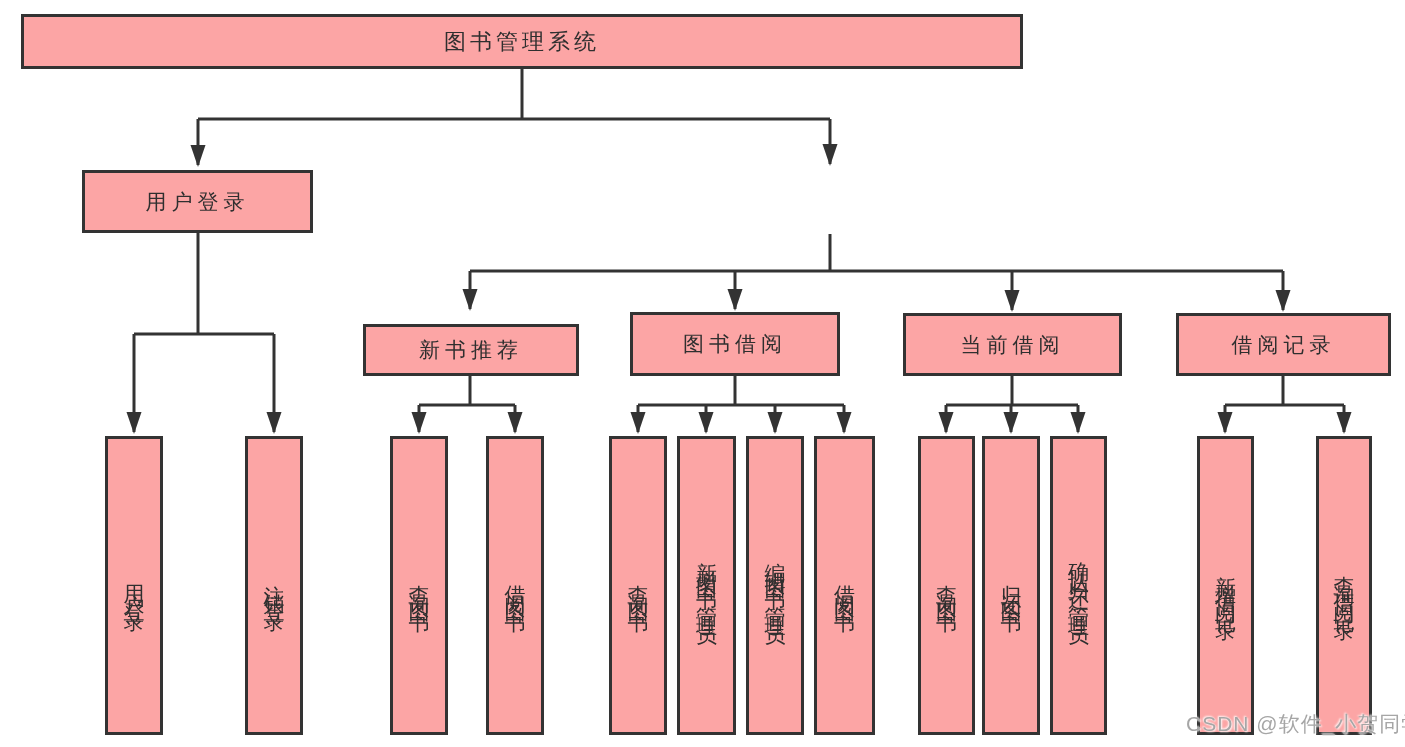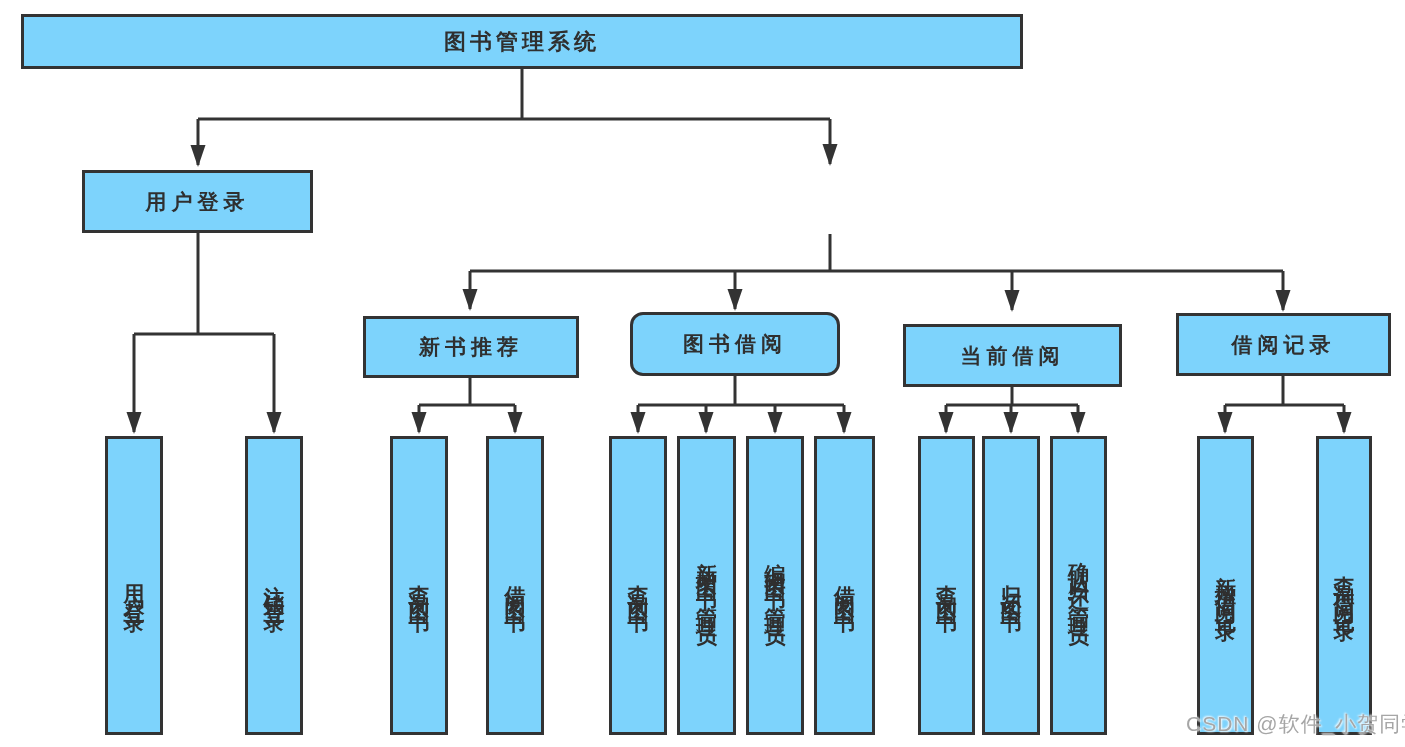--- a/index.html
+++ b/index.html
@@ -18,31 +18,30 @@
   svg.connectors {
     position: absolute;
     left: 0;
     top: 0;
     z-index: 1;
   }
   .node {
     position: absolute;
     box-sizing: border-box;
     border: 3px solid #333333;
-    background: #7dd3fc;
+    background: #fca5a5;
     display: flex;
     align-items: center;
     justify-content: center;
     color: #2f2f2f;
     font-size: 21px;
     letter-spacing: 5px;
     text-align: center;
     z-index: 2;
     white-space: nowrap;
-    font-weight: bold;
   }
   .node.root {
     font-size: 22px;
     letter-spacing: 4px;
   }
   .node.v {
     writing-mode: vertical-rl;
     text-orientation: mixed;
     letter-spacing: 9px;
     font-size: 21px;
@@ -124,23 +123,23 @@
       <path d="M1225 405 H1344"></path>
       <path d="M1225 405 V432" marker-end="url(#ah)"></path>
       <path d="M1344 405 V432" marker-end="url(#ah)"></path>
     </g>
   </svg>
 
   <div class="node root" style="left:21px; top:14px; width:1002px; height:55px;">图书管理系统</div>
 
   <div class="node" style="left:82px; top:170px; width:231px; height:63px;">用户登录</div>
 
-  <div class="node" style="left:363px; top:316px; width:216px; height:62px;">新书推荐</div>
-  <div class="node" style="left:630px; top:312px; width:210px; height:64px;border-radius:13px;">图书借阅</div>
-  <div class="node" style="left:903px; top:313px; width:219px; height:63px;margin-top:11px;">当前借阅</div>
+  <div class="node" style="left:363px; top:324px; width:216px; height:52px;">新书推荐</div>
+  <div class="node" style="left:630px; top:312px; width:210px; height:64px;">图书借阅</div>
+  <div class="node" style="left:903px; top:313px; width:219px; height:63px;">当前借阅</div>
   <div class="node" style="left:1176px; top:313px; width:215px; height:63px;">借阅记录</div>
 
   <div class="node v" style="left:105px; top:436px; width:58px; height:299px;">用户登录</div>
   <div class="node v" style="left:245px; top:436px; width:58px; height:299px;">注销登录</div>
 
   <div class="node v" style="left:390px; top:436px; width:58px; height:299px;">查询图书</div>
   <div class="node v" style="left:486px; top:436px; width:58px; height:299px;">借阅图书</div>
 
   <div class="node v" style="left:609px; top:436px; width:58px; height:299px;">查询图书</div>
   <div class="node v" style="left:677px; top:436px; width:59px; height:299px;">新增图书（管理员）</div>

